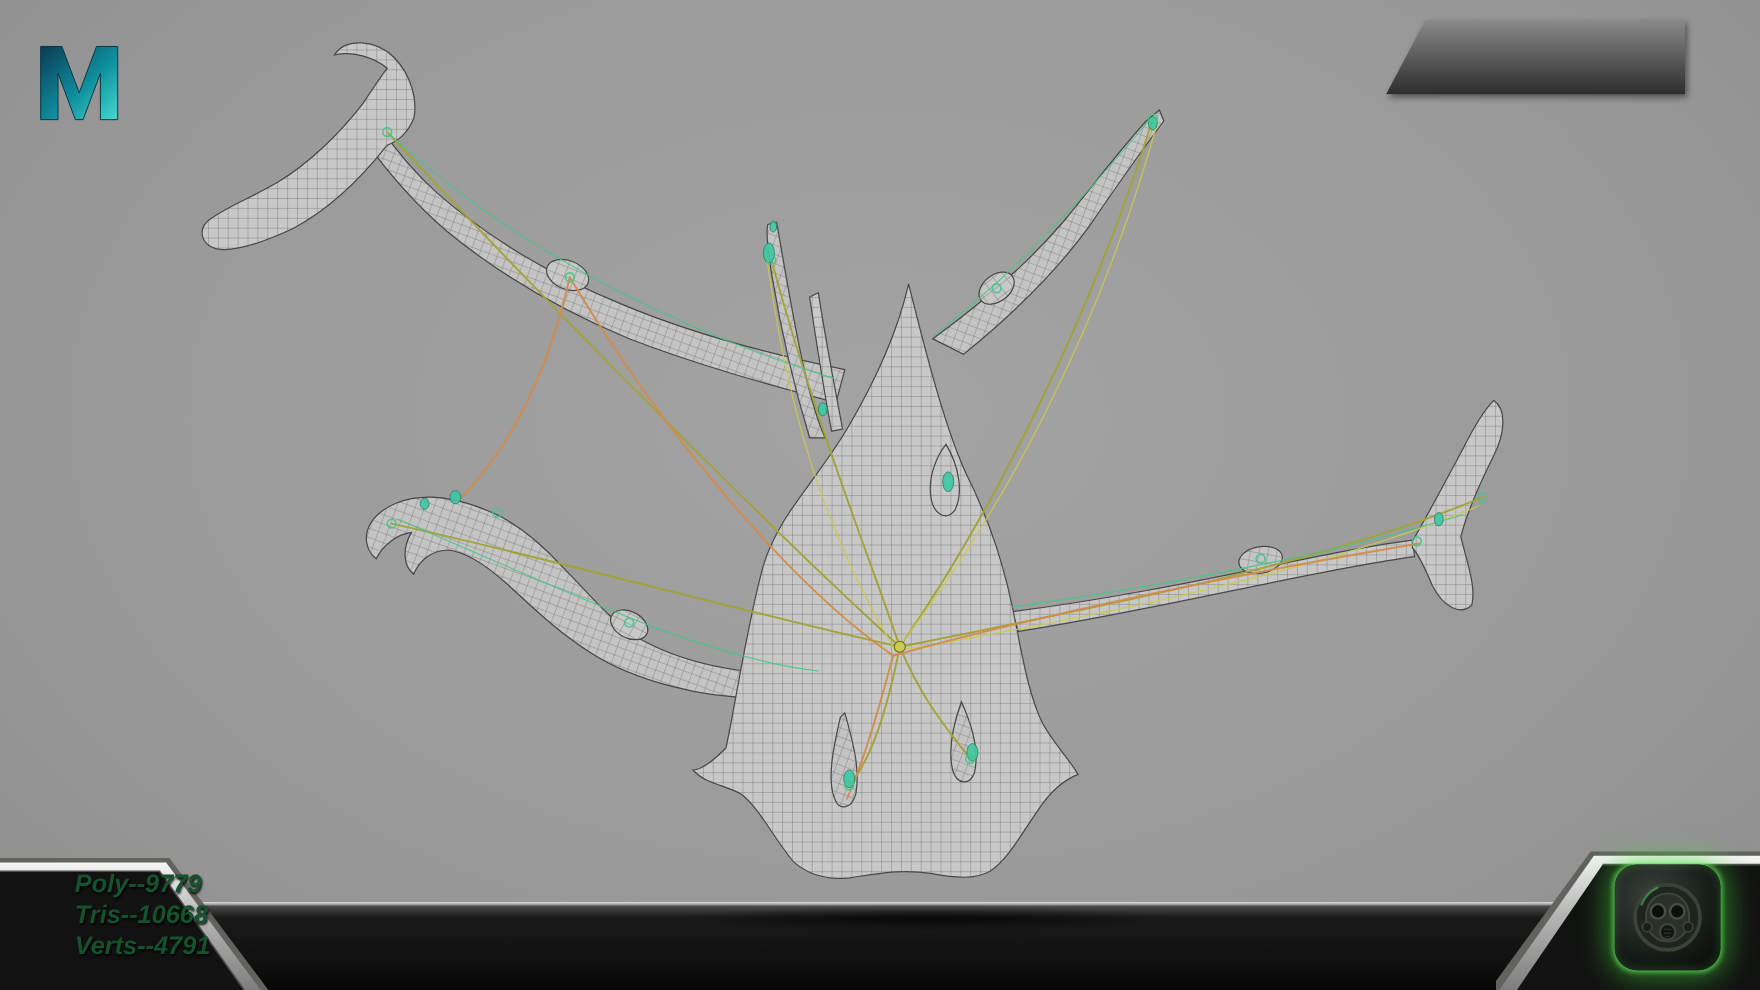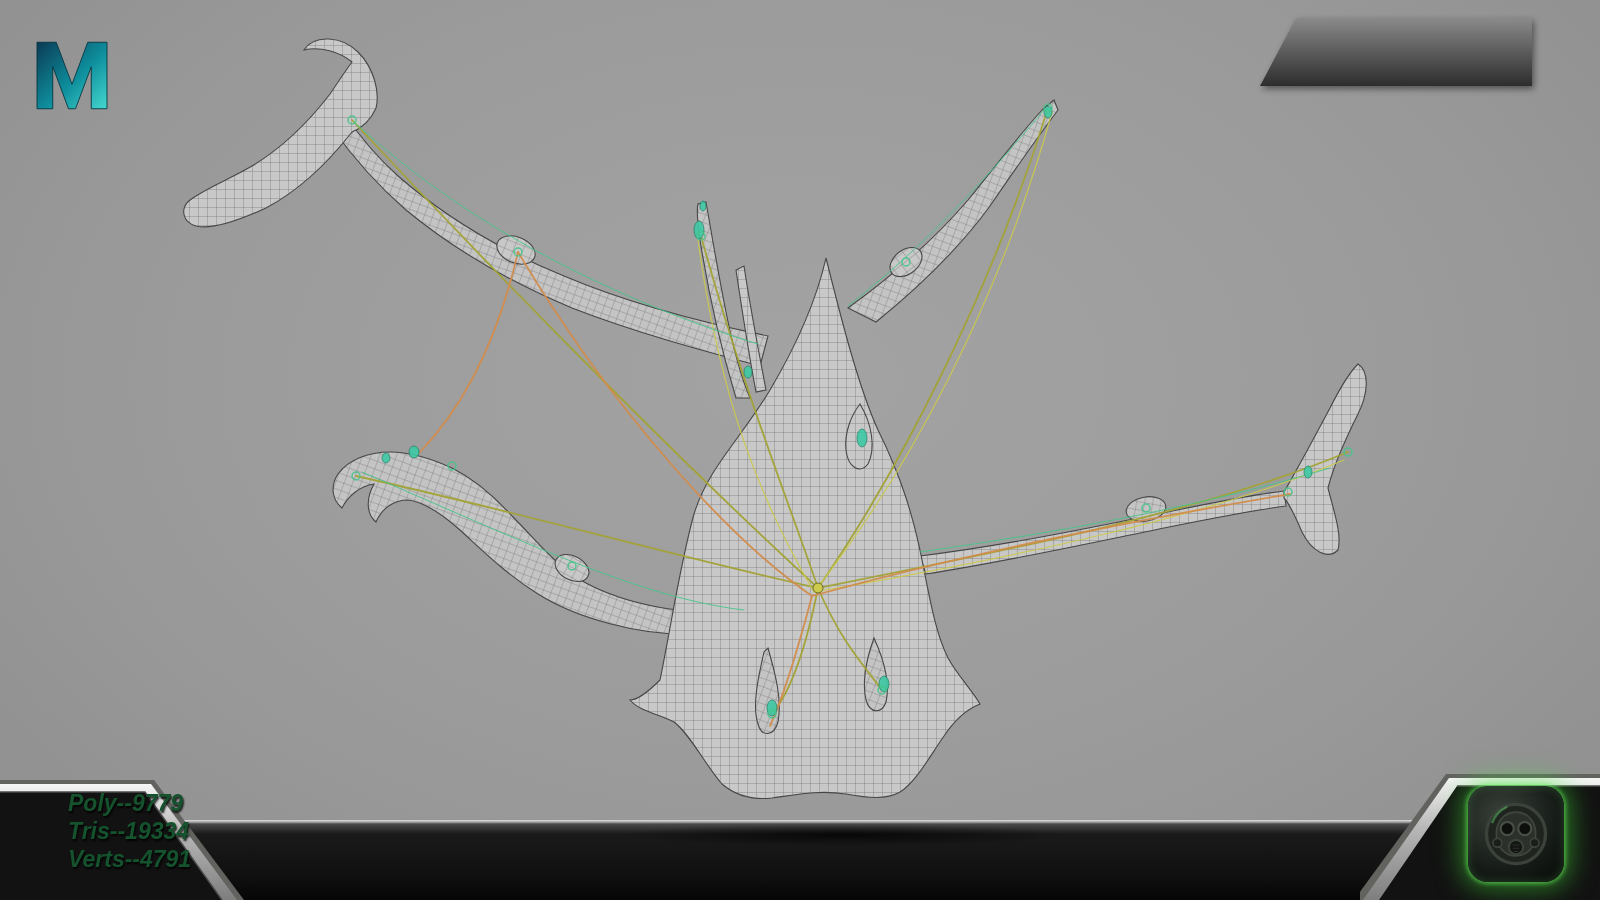--- a/index.html
+++ b/index.html
@@ -187,21 +187,21 @@
           <stop offset="0.4" stop-color="#b9b9b9"></stop>
           <stop offset="1" stop-color="#7e7e7e"></stop>
         </linearGradient>
       </defs>
       <polygon points="0,2 154,2 244,122 0,122" fill="#62625f"></polygon>
       <polygon points="0,6 151,6 237,122 0,122" fill="url(#steelL)"></polygon>
       <polygon points="0,14 145,14 222,122 0,122" fill="#121212"></polygon>
       <polyline points="0,14 145,14 222,122" fill="none" stroke="#4c4c4c" stroke-width="1.5"></polyline>
     </svg>
     <div class="stat-line stat-1">Poly--9779</div>
-    <div class="stat-line stat-2">Tris--19334</div>
+    <div class="stat-line stat-2">Tris--10668</div>
     <div class="stat-line stat-3">Verts--4791</div>
   </div>
 
   <div class="logo-panel">
     <svg class="frame" width="240" height="128" viewBox="0 0 240 128">
       <defs>
         <linearGradient id="steelR" x1="0" y1="0" x2="0" y2="1">
           <stop offset="0" stop-color="#f5f5f5"></stop>
           <stop offset="0.4" stop-color="#b9b9b9"></stop>
           <stop offset="1" stop-color="#7e7e7e"></stop>

